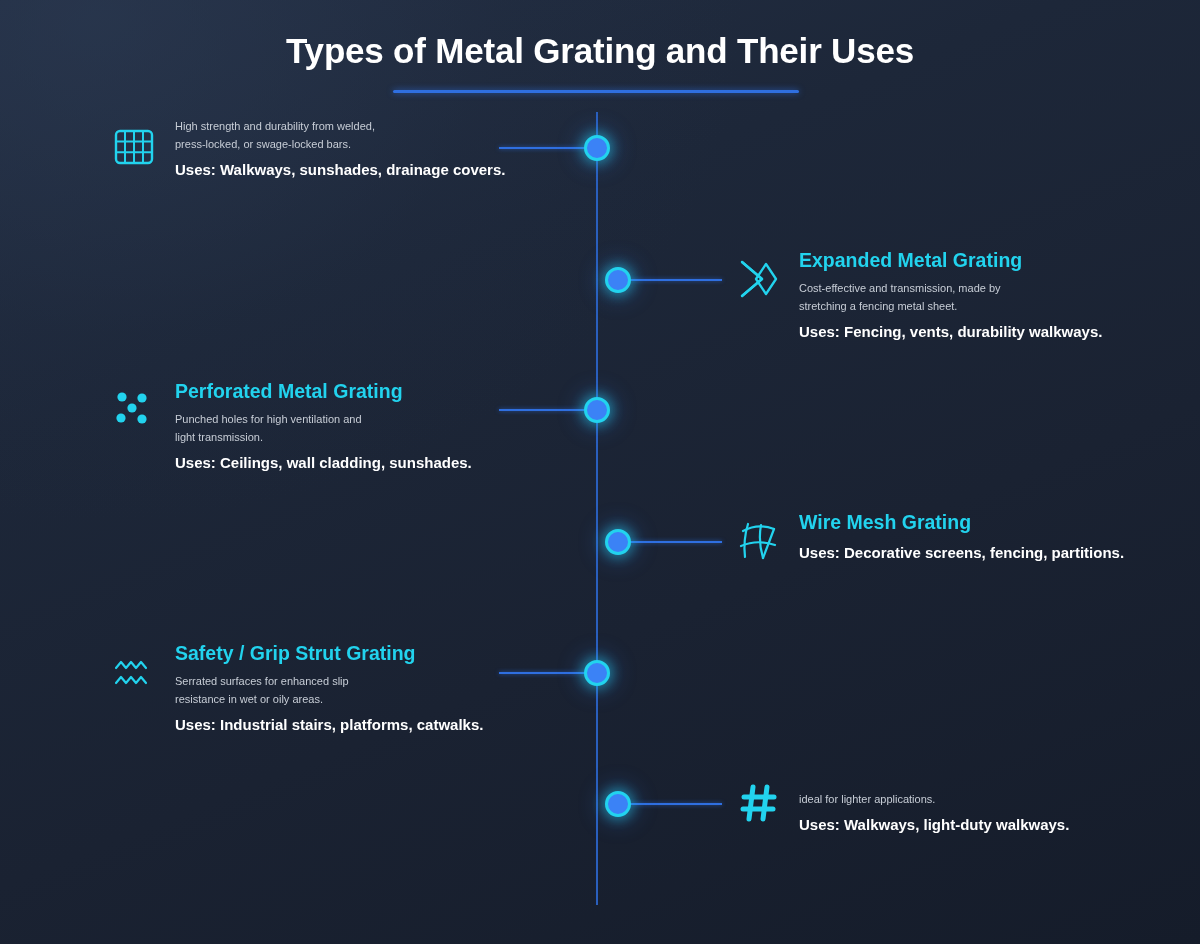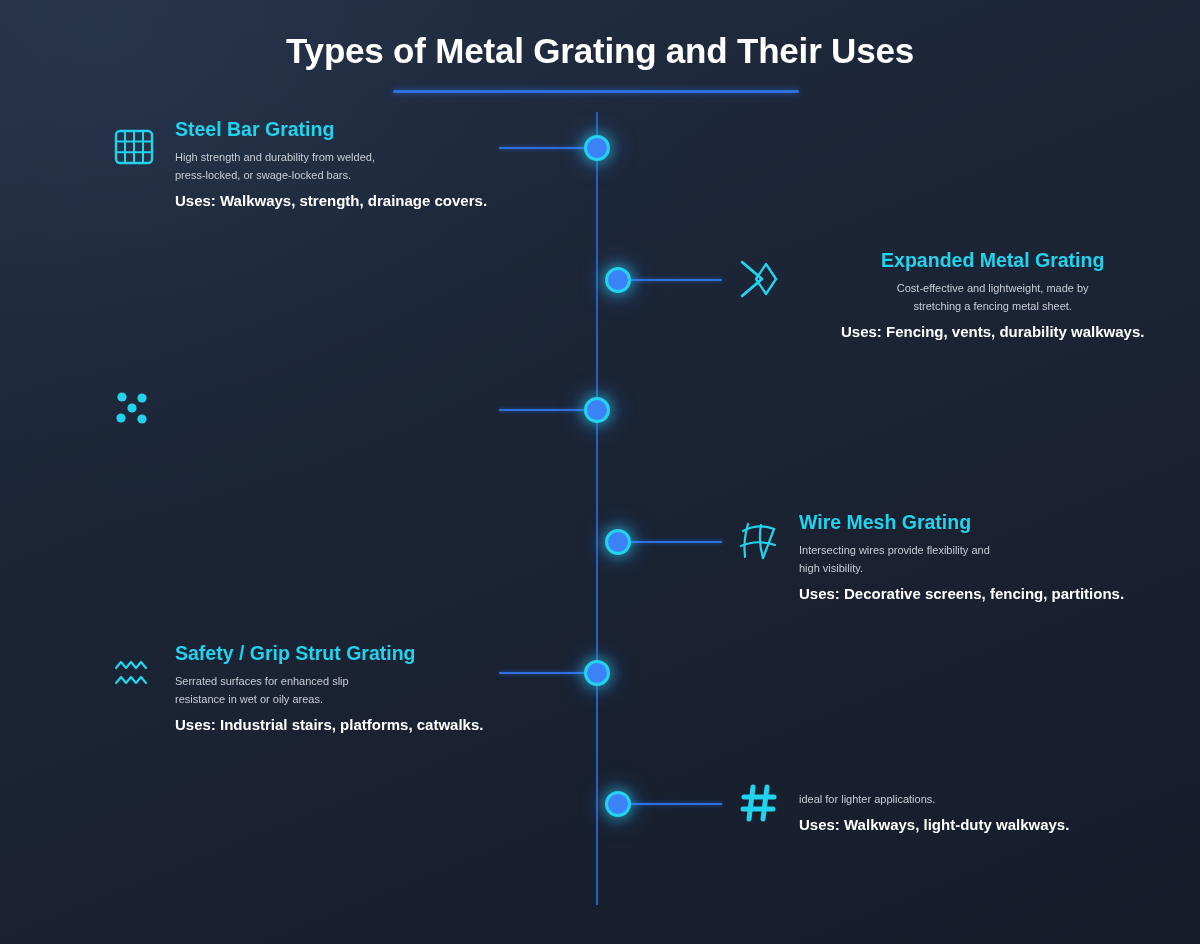--- a/index.html
+++ b/index.html
@@ -136,82 +136,85 @@
       <rect x="5" y="7" width="36" height="32" rx="4" ry="4" fill="none" stroke="#22d3ee" stroke-width="2.4"></rect>
       <line x1="14" y1="7" x2="14" y2="39" stroke="#22d3ee" stroke-width="2"></line>
       <line x1="23" y1="7" x2="23" y2="39" stroke="#22d3ee" stroke-width="2"></line>
       <line x1="32" y1="7" x2="32" y2="39" stroke="#22d3ee" stroke-width="2"></line>
       <line x1="5" y1="17.6" x2="41" y2="17.6" stroke="#22d3ee" stroke-width="2"></line>
       <line x1="5" y1="28.3" x2="41" y2="28.3" stroke="#22d3ee" stroke-width="2"></line>
     </svg>
   </div>
 
   <div class="entry" style="left:175px; top:118px;">
-    <div class="entry-head">Steel Bar Grating</div>
     <div class="entry-desc">
       <span>High strength and durability from welded,</span><br>
       <span>press-locked, or swage-locked bars.</span>
     </div>
-    <div class="entry-uses">Uses: Walkways, strength, drainage covers.</div>
+    <div class="entry-uses">Uses: Walkways, sunshades, drainage covers.</div>
   </div>
 
   <div class="connector" style="left:630px; top:279px; width:92px;"></div>
   <div class="node" style="left:605px; top:267px;"></div>
 
   <div class="icon-box" style="left:736px; top:256px;">
     <svg width="46" height="46" viewBox="0 0 46 46">
       <path d="M6 6 L26 23 L6 40" fill="none" stroke="#22d3ee" stroke-width="2.3" stroke-linejoin="round" stroke-linecap="round"></path>
       <path d="M6 6 L6 40" fill="none" stroke="none"></path>
       <path d="M6 6 L26 23 M6 40 L26 23" fill="none" stroke="#22d3ee" stroke-width="2.3" stroke-linecap="round"></path>
       <path d="M20 23 L30 8 L40 23 L30 38 Z" fill="none" stroke="#22d3ee" stroke-width="2.3" stroke-linejoin="round"></path>
     </svg>
   </div>
 
-  <div class="entry" style="left:841px; top:249px;text-align:center;">
+  <div class="entry" style="left:799px; top:249px;">
     <div class="entry-head">Expanded Metal Grating</div>
     <div class="entry-desc">
-      <span>Cost-effective and lightweight, made by</span><br>
+      <span>Cost-effective and transmission, made by</span><br>
       <span>stretching a fencing metal sheet.</span>
     </div>
     <div class="entry-uses">Uses: Fencing, vents, durability walkways.</div>
   </div>
 
   <div class="connector" style="left:499px; top:409px; width:92px;"></div>
   <div class="node" style="left:584px; top:397px;"></div>
 
   <div class="icon-box" style="left:111px; top:386px;">
     <svg width="46" height="46" viewBox="0 0 46 46">
       <circle cx="11" cy="11" r="4.6" fill="#22d3ee"></circle>
       <circle cx="31" cy="12" r="4.6" fill="#22d3ee"></circle>
       <circle cx="21" cy="22" r="4.6" fill="#22d3ee"></circle>
       <circle cx="10" cy="32" r="4.6" fill="#22d3ee"></circle>
       <circle cx="31" cy="33" r="4.6" fill="#22d3ee"></circle>
     </svg>
   </div>
 
+  <div class="entry" style="left:175px; top:380px;">
+    <div class="entry-head">Perforated Metal Grating</div>
+    <div class="entry-desc">
+      <span>Punched holes for high ventilation and</span><br>
+      <span>light transmission.</span>
+    </div>
+    <div class="entry-uses">Uses: Ceilings, wall cladding, sunshades.</div>
+  </div>
 
   <div class="connector" style="left:630px; top:541px; width:92px;"></div>
   <div class="node" style="left:605px; top:529px;"></div>
 
   <div class="icon-box" style="left:736px; top:518px;">
     <svg width="46" height="46" viewBox="0 0 46 46">
       <path d="M7 13 Q22 5 38 11" fill="none" stroke="#22d3ee" stroke-width="2.2" stroke-linecap="round"></path>
       <path d="M5 28 Q21 21 39 27" fill="none" stroke="#22d3ee" stroke-width="2.2" stroke-linecap="round"></path>
       <path d="M12 6 Q7 22 9 39" fill="none" stroke="#22d3ee" stroke-width="2.2" stroke-linecap="round"></path>
       <path d="M25 7 Q22 23 27 40" fill="none" stroke="#22d3ee" stroke-width="2.2" stroke-linecap="round"></path>
       <path d="M38 11 Q33 24 27 40" fill="none" stroke="#22d3ee" stroke-width="2.2" stroke-linecap="round"></path>
     </svg>
   </div>
 
   <div class="entry" style="left:799px; top:511px;">
     <div class="entry-head">Wire Mesh Grating</div>
-    <div class="entry-desc">
-      <span>Intersecting wires provide flexibility and</span><br>
-      <span>high visibility.</span>
-    </div>
     <div class="entry-uses">Uses: Decorative screens, fencing, partitions.</div>
   </div>
 
   <div class="connector" style="left:499px; top:672px; width:92px;"></div>
   <div class="node" style="left:584px; top:660px;"></div>
 
   <div class="icon-box" style="left:111px; top:650px;">
     <svg width="46" height="46" viewBox="0 0 46 46">
       <path d="M5 18 L10 12 L15 18 L20 12 L25 18 L30 12 L35 18" fill="none" stroke="#22d3ee" stroke-width="2.2" stroke-linecap="round" stroke-linejoin="round"></path>
       <path d="M5 33 L10 27 L15 33 L20 27 L25 33 L30 27 L35 33" fill="none" stroke="#22d3ee" stroke-width="2.2" stroke-linecap="round" stroke-linejoin="round"></path>

